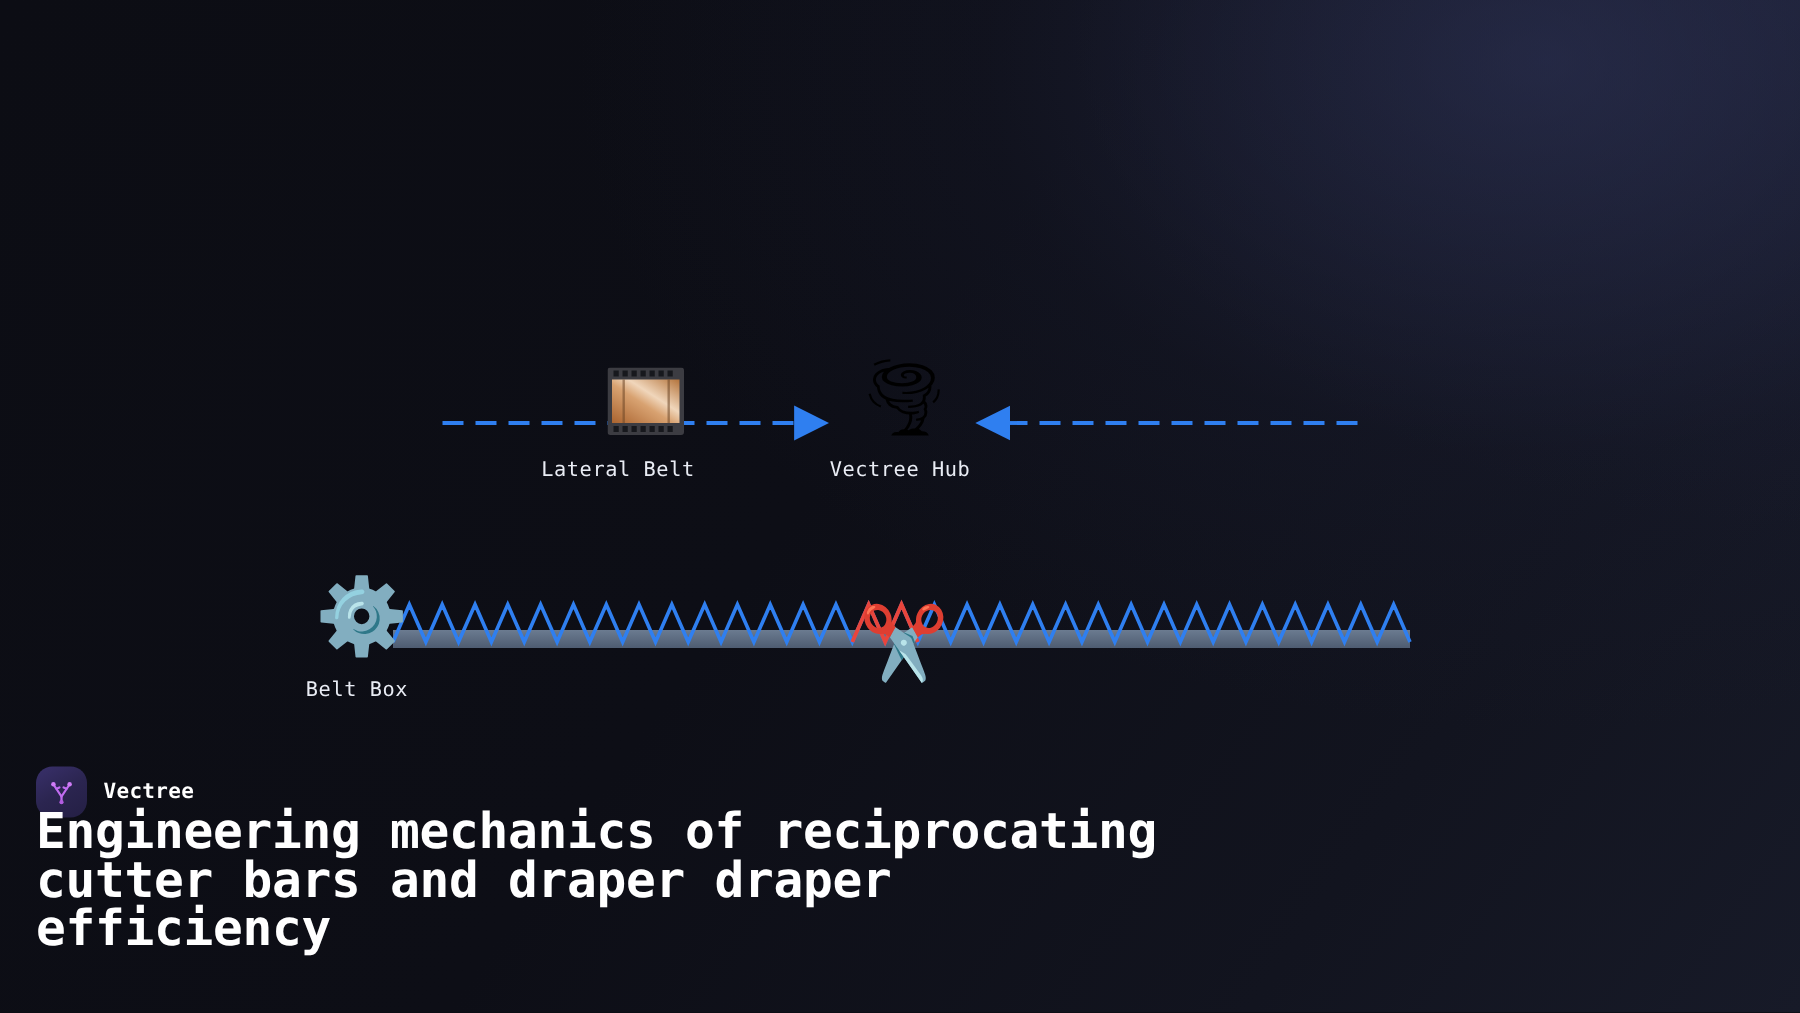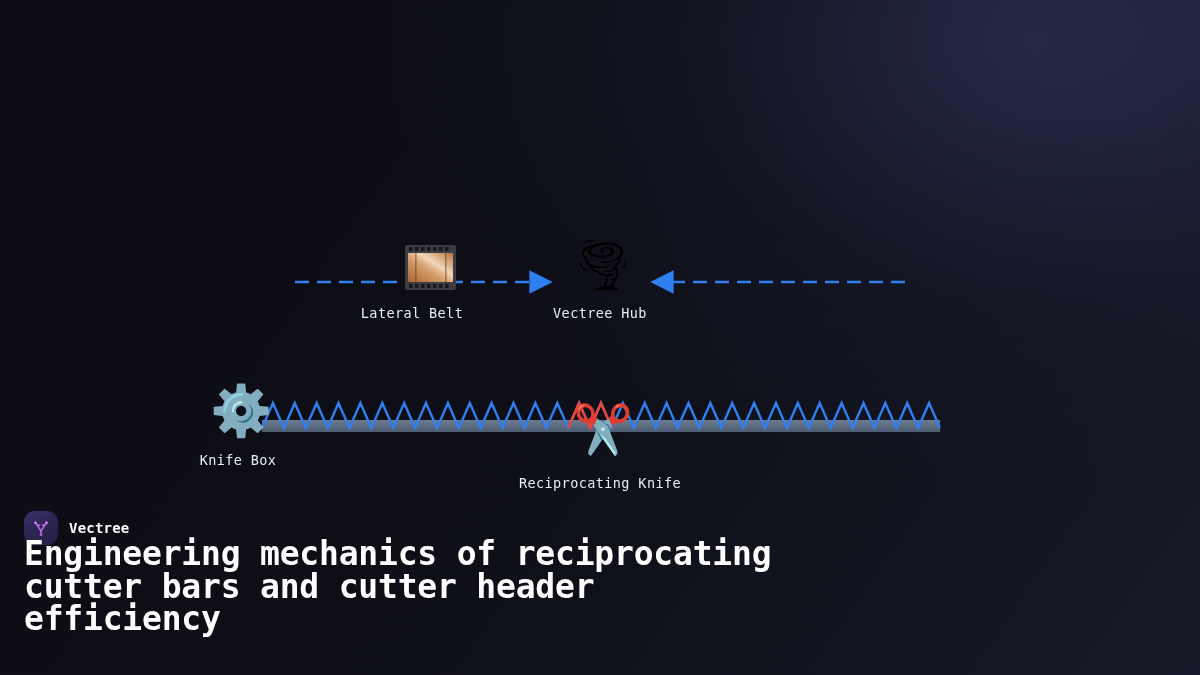--- a/index.html
+++ b/index.html
@@ -176,23 +176,22 @@
     <div class="emoji" id="hub-icon">🌪</div>
 
     <div class="emoji" id="gear-icon">⚙️</div>
 
     <div class="emoji" id="knife-icon">✂️</div>
 
     <div class="node-label" style="left:312px; top:305px; width:200px;">Lateral Belt</div>
 
     <div class="node-label" style="left:500px; top:305px; width:200px;">Vectree Hub</div>
 
-    <div class="node-label" style="left:138px; top:452px; width:200px;">Knife Box</div>
-
-    <div class="node-label" style="left:460px; top:475px; width:280px;">Reciprocating Knife</div>
+    <div class="node-label" style="left:138px; top:452px; width:200px;">Belt Box</div>
+
   </div>
 
   <div id="footer" style="height:175px;">
 
     <div id="brand-row" style="top:11px;">
       <div id="brand-logo">
         <svg width="22" height="22" viewBox="0 0 22 22">
           <g stroke="#c06cf0" stroke-width="1.5" fill="none" stroke-linecap="round">
             <path d="M6 6.5 L11 14 L16 6.5"></path>
             <path d="M11 14 L11 17.5"></path>
@@ -201,18 +200,18 @@
           </g>
           <circle cx="5.6" cy="5.8" r="1.5" fill="#d07cf7"></circle>
           <circle cx="16.4" cy="5.8" r="1.5" fill="#d07cf7"></circle>
           <circle cx="11" cy="17.8" r="1.4" fill="#b25ce0"></circle>
         </svg>
       </div>
       <div id="brand-name">Vectree</div>
     </div>
 
     <div id="headline">Engineering mechanics of reciprocating
-cutter bars and cutter header
+cutter bars and draper draper
 efficiency</div>
 
   </div>
 
 </div>
 
 </body></html>

